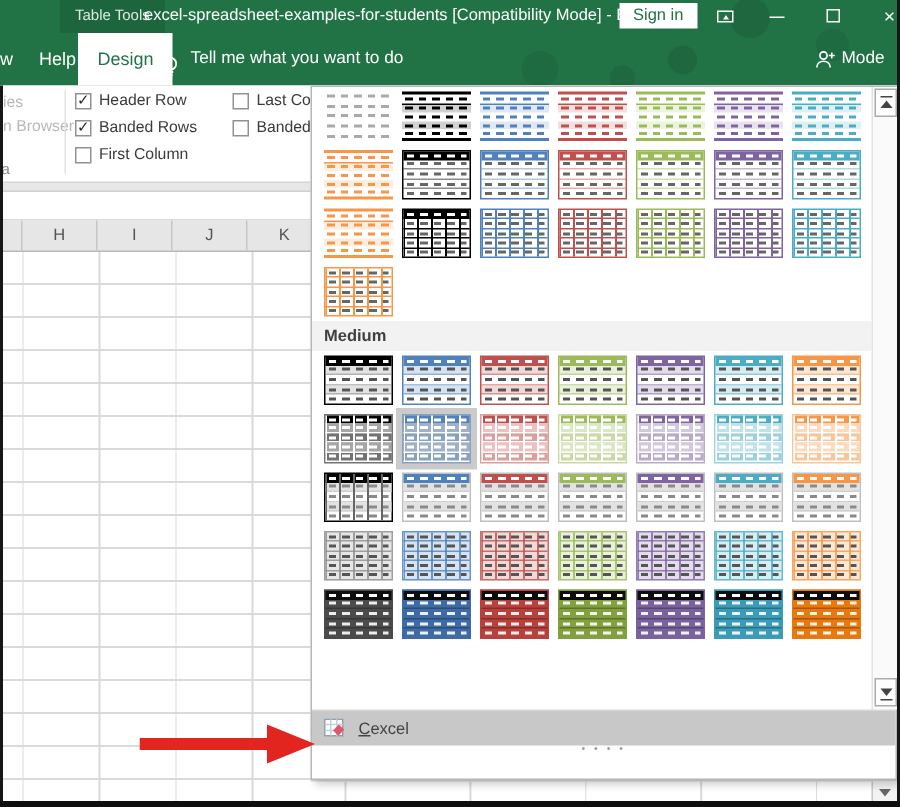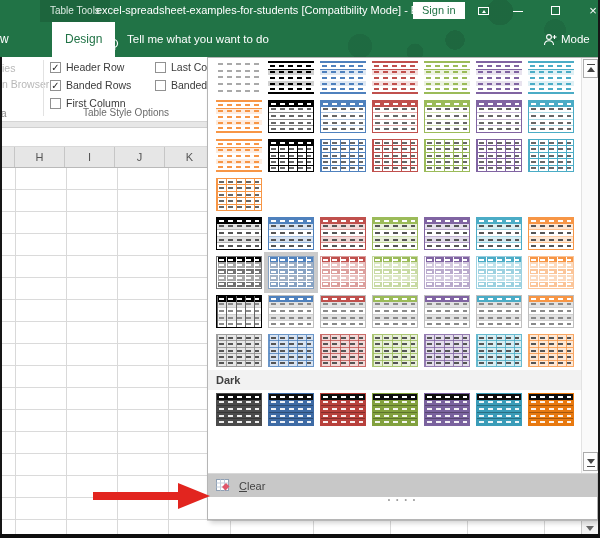--- a/index.html
+++ b/index.html
@@ -121,20 +121,21 @@
     <div class="winbtn ico-min">
         <span class="min-bar"></span>
       </div>
     <div class="winbtn ico-max">
         <span class="max-box"></span>
       </div>
     <div class="winbtn ico-close">×</div>
 
     <div class="tabrow">
       <div class="tab tab-partial">w</div>
+      <div class="tab tab-help">Help</div>
       <div class="tab tab-active">Design</div>
       <div class="tellme">
         <span class="bulb">
           <svg width="13" height="15" viewBox="0 0 13 15">
               <circle cx="6.5" cy="5.5" r="4" fill="none" stroke="#fff" stroke-width="1.2"></circle>
               <line x1="4.5" y1="11" x2="8.5" y2="11" stroke="#fff" stroke-width="1.2"></line>
               <line x1="5" y1="13" x2="8" y2="13" stroke="#fff" stroke-width="1.2"></line>
             </svg>
         </span>
         <span>Tell me what you want to do</span>
@@ -171,21 +172,20 @@
         </div>
         <div class="opt">
           <div class="cbx"></div>
           <span>Last Column</span>
         </div>
         <div class="opt">
           <div class="cbx"></div>
           <span>Banded Columns</span>
         </div>
       </div>
-    <div class="grp-label">Table Style Options</div>
   </div>
   <div class="band"></div>
   <div class="fbar"></div>
 
   <div class="colheads">
     <div class="ch-spacer"></div>
     <div class="ch">H</div>
     <div class="ch">I</div>
     <div class="ch">J</div>
     <div class="ch">K</div>
@@ -624,20 +624,21 @@
               <div class="trow" style="border-bottom: 1px solid rgb(247, 150, 70);">
                 <div class="dash" style="background: repeating-linear-gradient(90deg, rgb(102, 102, 102) 0px, rgb(102, 102, 102) 5px, transparent 5px, transparent 9px);"></div>
               </div>
               <div class="trow">
                 <div class="dash" style="background: repeating-linear-gradient(90deg, rgb(102, 102, 102) 0px, rgb(102, 102, 102) 5px, transparent 5px, transparent 9px);"></div>
               </div>
               <div class="vgrid" style="background: repeating-linear-gradient(90deg, rgb(247, 150, 70) 0px, rgb(247, 150, 70) 1px, transparent 1px, transparent 9.3px);"></div>
             </div>
           </div>
         </div>
+        <div class="sec-head mid">Medium</div>
         <div class="trow-grid">
           <div class="thumb">
             <div class="thumb-in" style="border: 1px solid rgb(0, 0, 0);">
               <div class="trow" style="background: rgb(0, 0, 0);">
                 <div class="dash" style="background: repeating-linear-gradient(90deg, rgb(255, 255, 255) 0px, rgb(255, 255, 255) 5px, transparent 5px, transparent 9px);"></div>
               </div>
               <div class="trow" style="border-bottom: 1px solid rgba(127, 127, 127, 0.5); background: rgba(127, 127, 127, 0.22);">
                 <div class="dash" style="background: repeating-linear-gradient(90deg, rgb(85, 85, 85) 0px, rgb(85, 85, 85) 5px, transparent 5px, transparent 9px);"></div>
               </div>
               <div class="trow" style="border-bottom: 1px solid rgba(127, 127, 127, 0.5);">
@@ -1179,21 +1180,20 @@
               <div class="trow" style="border-bottom: 1px solid rgba(247, 150, 70, 0.8);">
                 <div class="dash" style="background: repeating-linear-gradient(90deg, rgb(85, 85, 85) 0px, rgb(85, 85, 85) 5px, transparent 5px, transparent 9px);"></div>
               </div>
               <div class="trow">
                 <div class="dash" style="background: repeating-linear-gradient(90deg, rgb(85, 85, 85) 0px, rgb(85, 85, 85) 5px, transparent 5px, transparent 9px);"></div>
               </div>
               <div class="vgrid" style="background: repeating-linear-gradient(90deg, rgba(247, 150, 70, 0.8) 0px, rgba(247, 150, 70, 0.8) 1px, transparent 1px, transparent 9.3px);"></div>
             </div>
           </div>
         </div>
-        <div class="sec-head mid">Dark</div>
         <div class="trow-grid">
           <div class="thumb">
             <div class="thumb-in" style="background: rgb(75, 75, 75); border: 1px solid rgb(75, 75, 75);">
               <div class="trow" style="background: rgb(13, 13, 13);">
                 <div class="dash" style="background: repeating-linear-gradient(90deg, rgb(255, 255, 255) 0px, rgb(255, 255, 255) 5px, transparent 5px, transparent 9px);"></div>
               </div>
               <div class="trow" style="border-bottom: 1px solid rgba(0, 0, 0, 0.28);">
                 <div class="dash" style="background: repeating-linear-gradient(90deg, rgba(255, 255, 255, 0.9) 0px, rgba(255, 255, 255, 0.9) 5px, transparent 5px, transparent 9px);"></div>
               </div>
               <div class="trow" style="border-bottom: 1px solid rgba(0, 0, 0, 0.28);">
@@ -1338,21 +1338,21 @@
     <div class="gal-menu">
       <div class="menu-item hl">
         <svg class="mi-icon" viewBox="0 0 14 13">
           <rect x="0.5" y="0.5" width="12" height="11" fill="#fff" stroke="#8fa0b4"></rect>
           <line x1="0.5" y1="4" x2="12.5" y2="4" stroke="#c3cfdd"></line>
             <line x1="0.5" y1="8" x2="12.5" y2="8" stroke="#c3cfdd"></line>
           <line x1="4.5" y1="0.5" x2="4.5" y2="11.5" stroke="#c3cfdd"></line>
             <line x1="8.5" y1="0.5" x2="8.5" y2="11.5" stroke="#c3cfdd"></line>
           <polygon points="6,8 10,4 13.5,7.5 9.5,11.5" fill="#e0566a"></polygon>
         </svg>
-        <span><span class="mn">C</span><span>lear</span></span>
+        <span><span class="mn">C</span><span>excel</span></span>
       </div>
       <div class="grip">•&nbsp;•&nbsp;•&nbsp;•</div>
     </div>
   </div>
 
   <svg class="arrow" width="118" height="28" viewBox="0 0 118 28">
     <path d="M0,10 L85,10 L85,1 L117,14 L85,27 L85,18 L0,18 Z" fill="#e2251f"></path>
   </svg>
 
   <div class="edge-l"></div>

